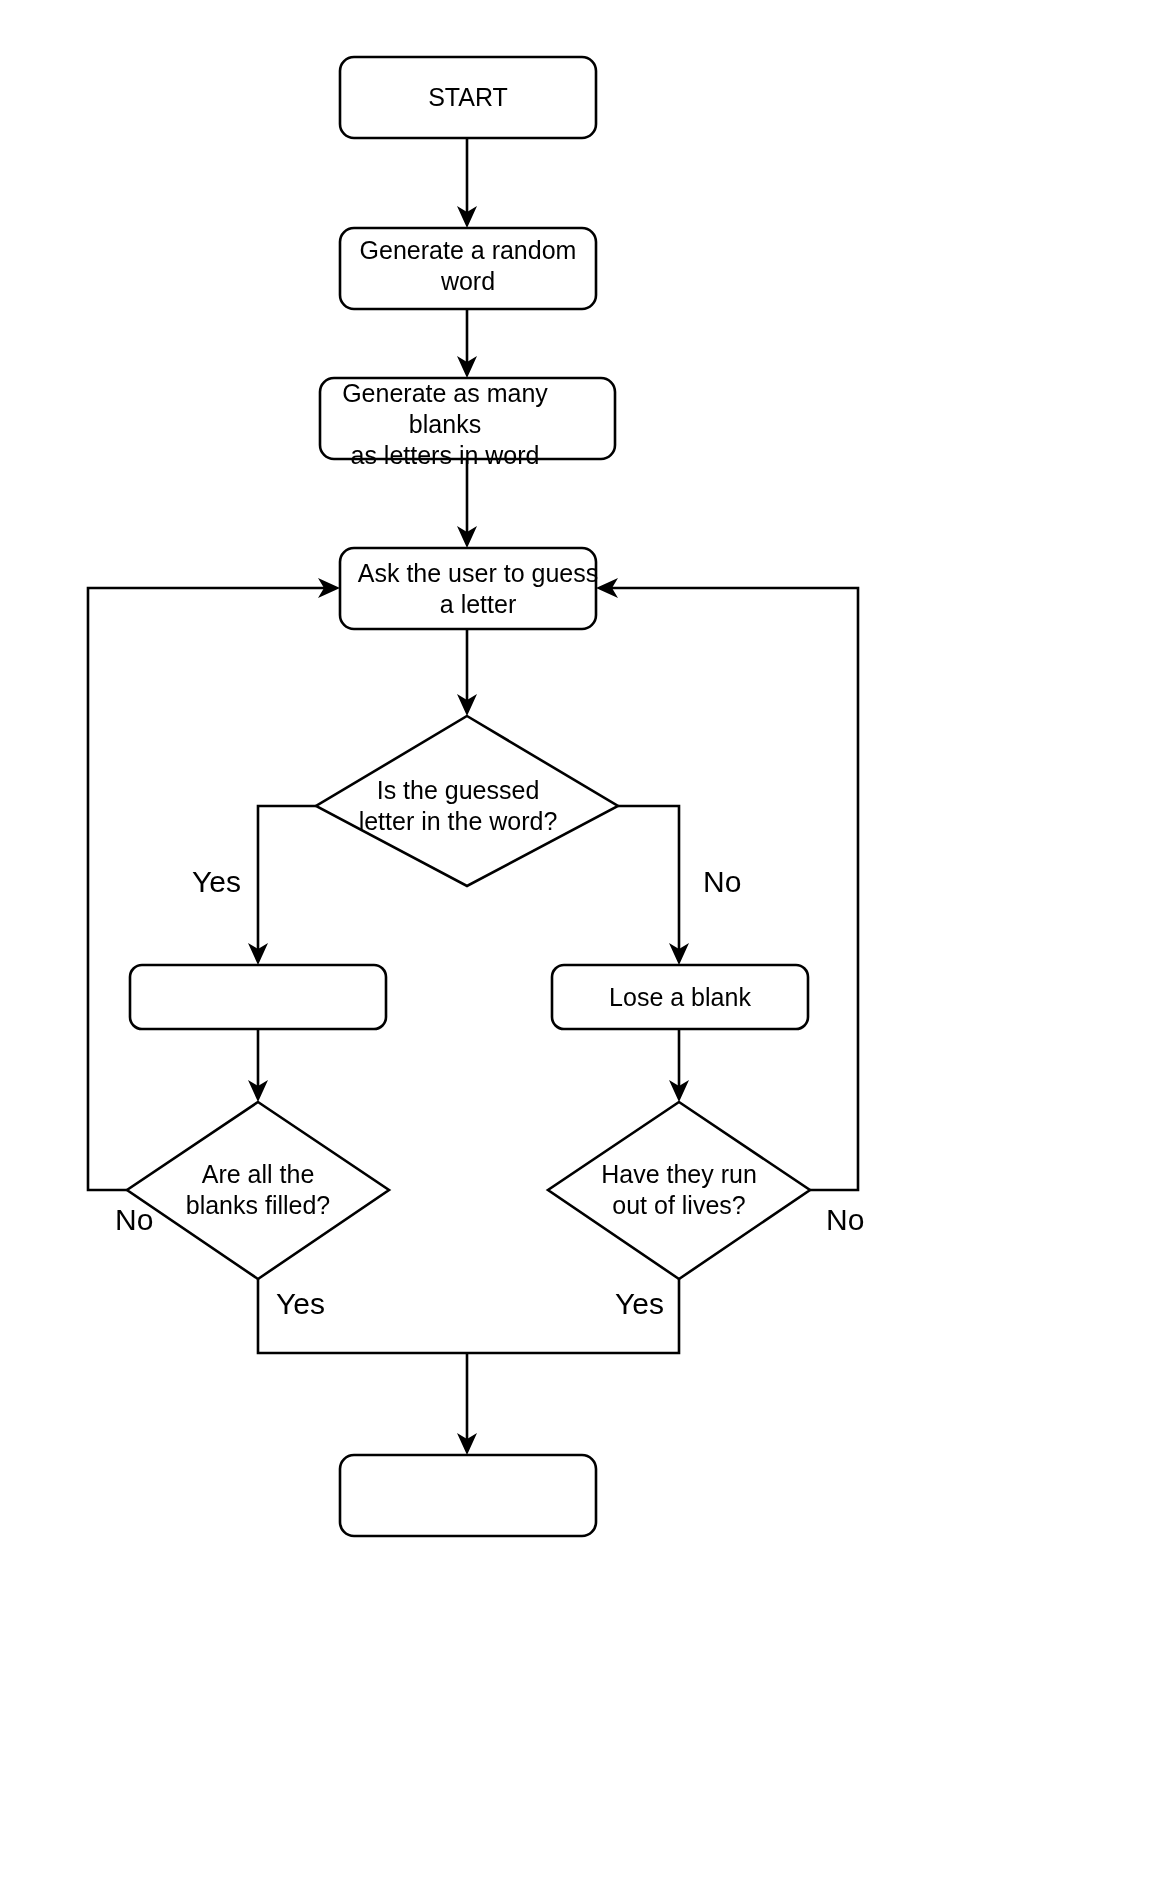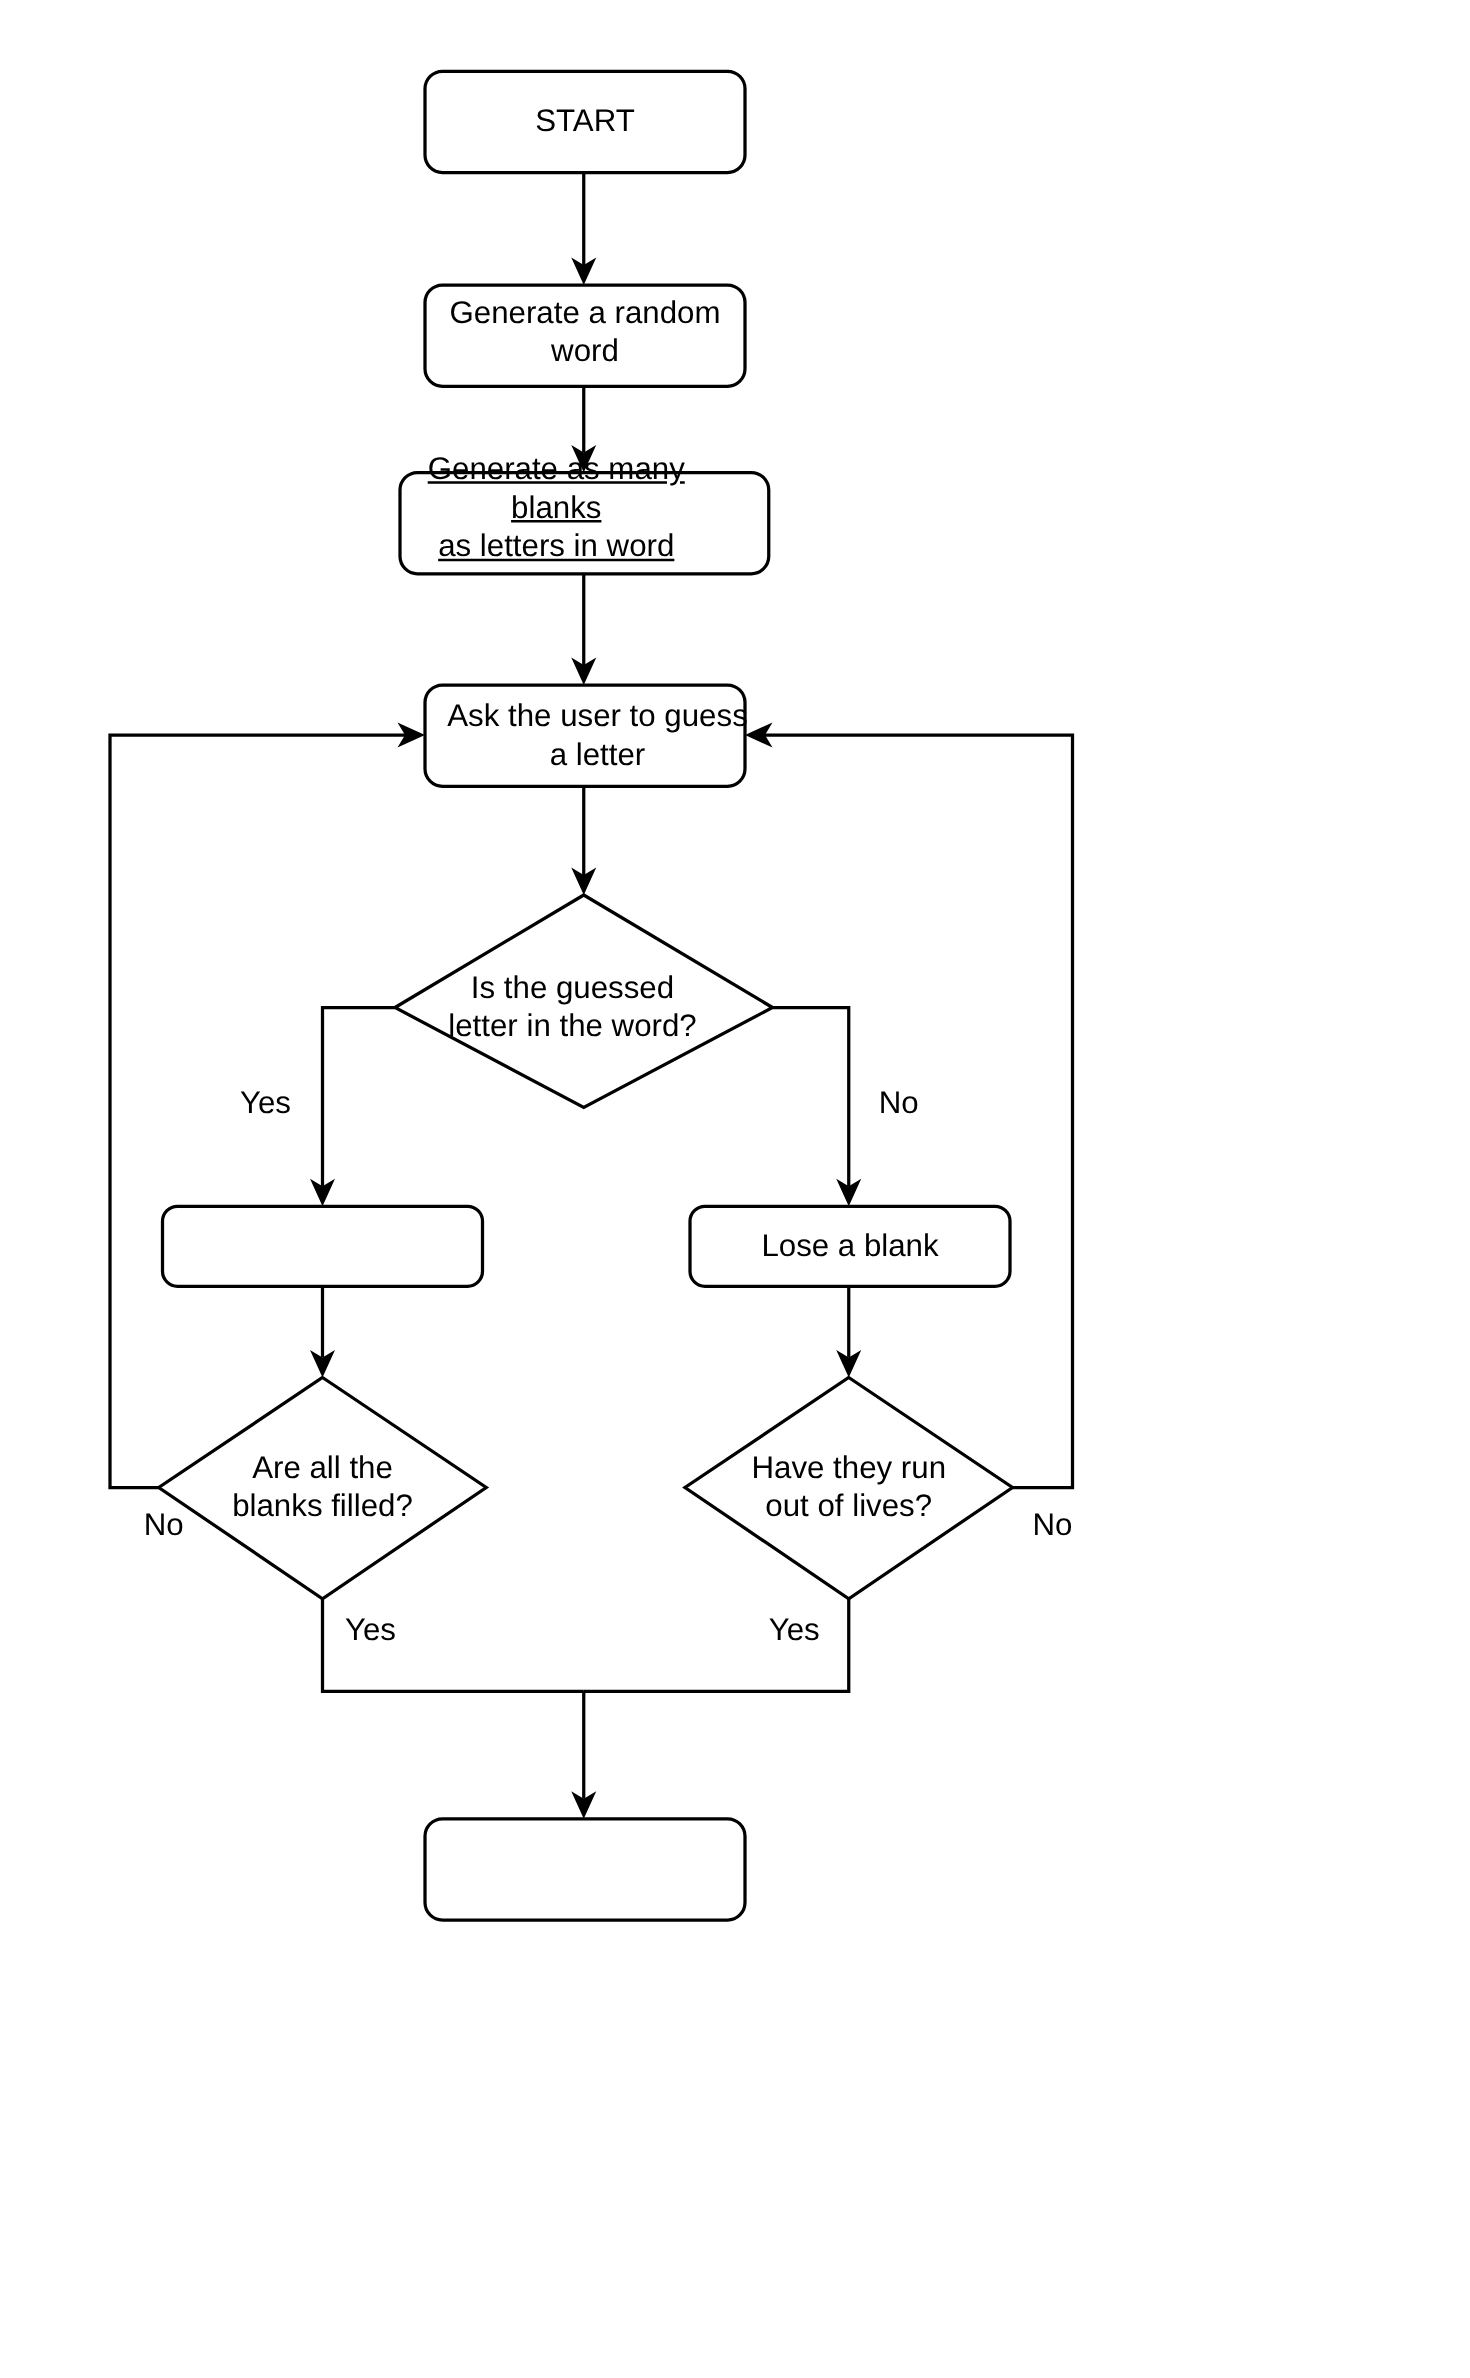--- a/index.html
+++ b/index.html
@@ -33,21 +33,21 @@
     color: #000000;
     font-size: 25px;
     line-height: 31px;
     font-family: "Liberation Sans", sans-serif;
     white-space: pre-line;
     pointer-events: none;
   }
   .edge-label {
     position: absolute;
     color: #000000;
-    font-size: 25px;
+    font-size: 30px;
     line-height: 28px;
     font-family: "Liberation Sans", sans-serif;
     white-space: nowrap;
   }
   .shape-stroke {
     fill: #ffffff;
     stroke: #000000;
     stroke-width: 2.6;
   }
   .conn {
@@ -123,21 +123,21 @@
 
     <path class="conn" d="M 467 1353 L 467 1439"></path>
     <polygon class="arrowhead" points="467,1455 457,1433 467,1439 477,1433"></polygon>
   </svg>
 
   <div class="node-label" style="left:340px; top:57px; width:256px; height:81px;">START</div>
 
   <div class="node-label" style="left:340px; top:228px; width:256px; height:75px;">Generate a random
 word</div>
 
-  <div class="node-label" style="left:320px; top:366px; width:250px; height:81px;text-decoration:underline;">Generate as many blanks
+  <div class="node-label" style="left:320px; top:384px; width:250px; height:81px;">Generate as many blanks
 as letters in word</div>
 
   <div class="node-label" style="left:350px; top:548px; width:256px; height:81px;">Ask the user to guess
 a letter</div>
 
   <div class="node-label" style="left:308px; top:761px; width:300px; height:90px;">Is the guessed
 letter in the word?</div>
 
 
   <div class="node-label" style="left:552px; top:965px; width:256px; height:64px;">Lose a blank</div>

